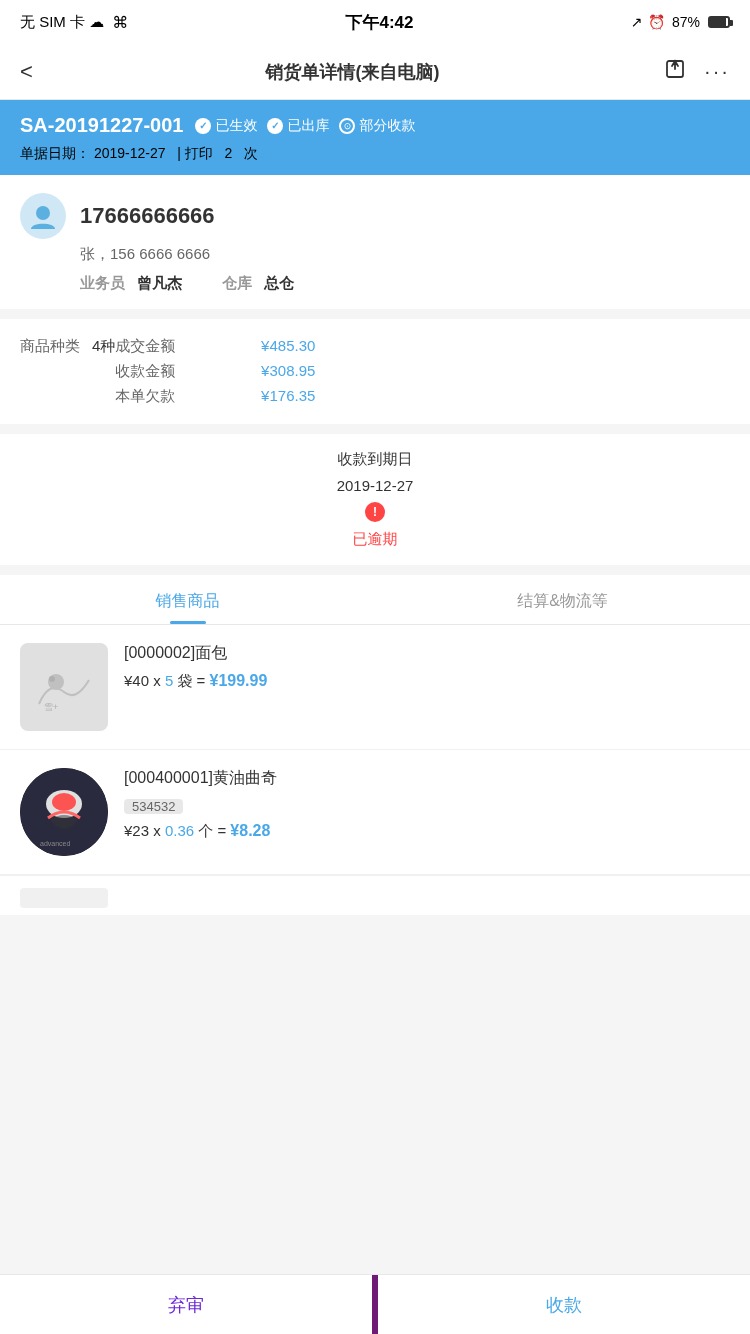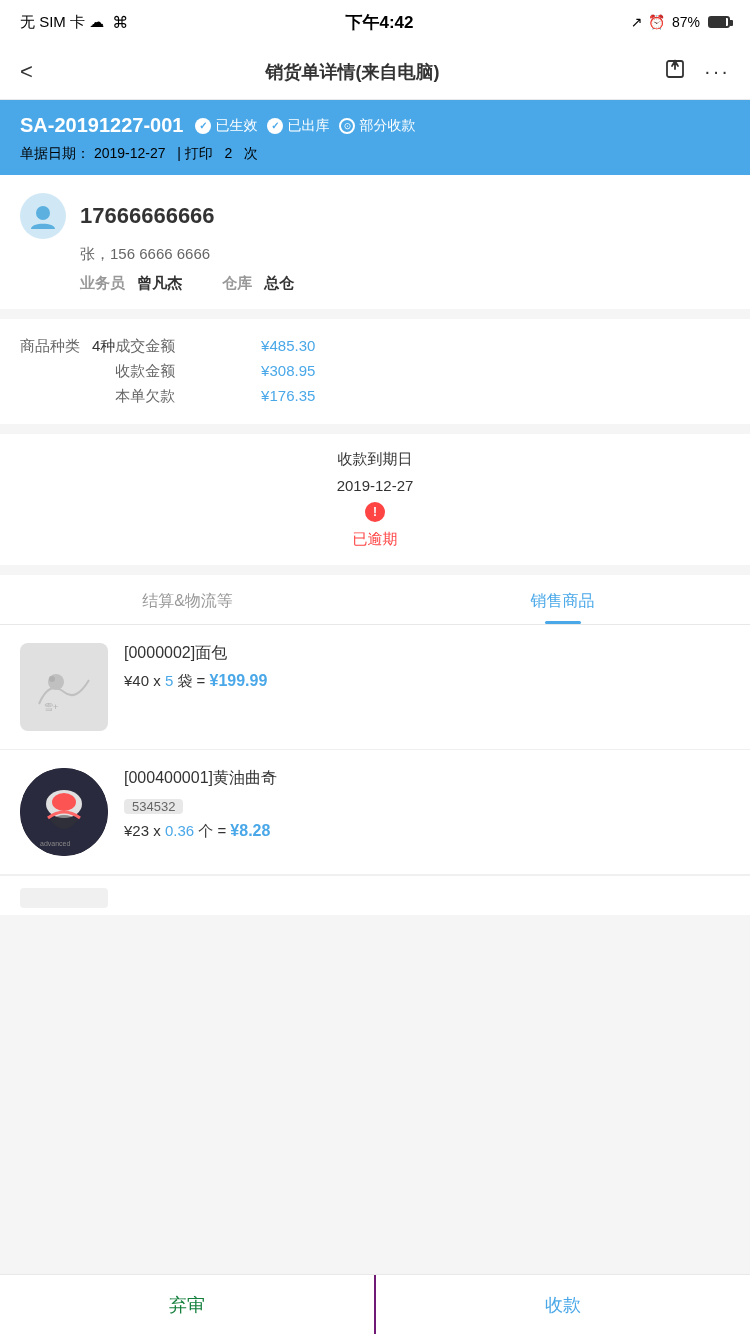--- a/index.html
+++ b/index.html
@@ -295,21 +295,21 @@
       height: 60px;
     }
     .bottom-btn {
       flex: 1;
       display: flex;
       align-items: center;
       justify-content: center;
       font-size: 18px;
       cursor: pointer;
     }
-    .bottom-btn.cancel { color: #15803d; border-right: 2px solid #701a75; text-align: center; }
+    .bottom-btn.cancel { color: #6d28d9; border-right: 6px solid #701a75; text-align: center; }
     .bottom-btn.confirm { color: #4aa8e8; }
   </style>
 </head>
 <body>
 
 <div class="status-bar">
   <div class="status-left">
     <span>无 SIM 卡  ☁</span>
     <span style="font-size:16px;">⌘</span>
   </div>
@@ -417,25 +417,25 @@
 
 <div class="due-section">
   <span>收款到期日</span>
   <span>2019-12-27</span>
   <span class="overdue-badge">!</span>
   <span class="overdue-text">已逾期</span>
 </div>
 
 <div class="tabs-section">
   <div class="tabs-row">
+    <div class="tab-item active">
+      <span>销售商品</span>
+    </div>
     <div class="tab-item">
       <span>结算&amp;物流等</span>
-    </div>
-    <div class="tab-item active">
-      <span>销售商品</span>
     </div>
   </div>
 </div>
 
 <div class="products-section">
 
   <div class="product-item">
     <div class="product-image gray-placeholder">
       <svg width="60" height="50" viewBox="0 0 60 50" fill="none">
         <circle cx="22" cy="20" r="8" fill="#c0c0c0"></circle>

